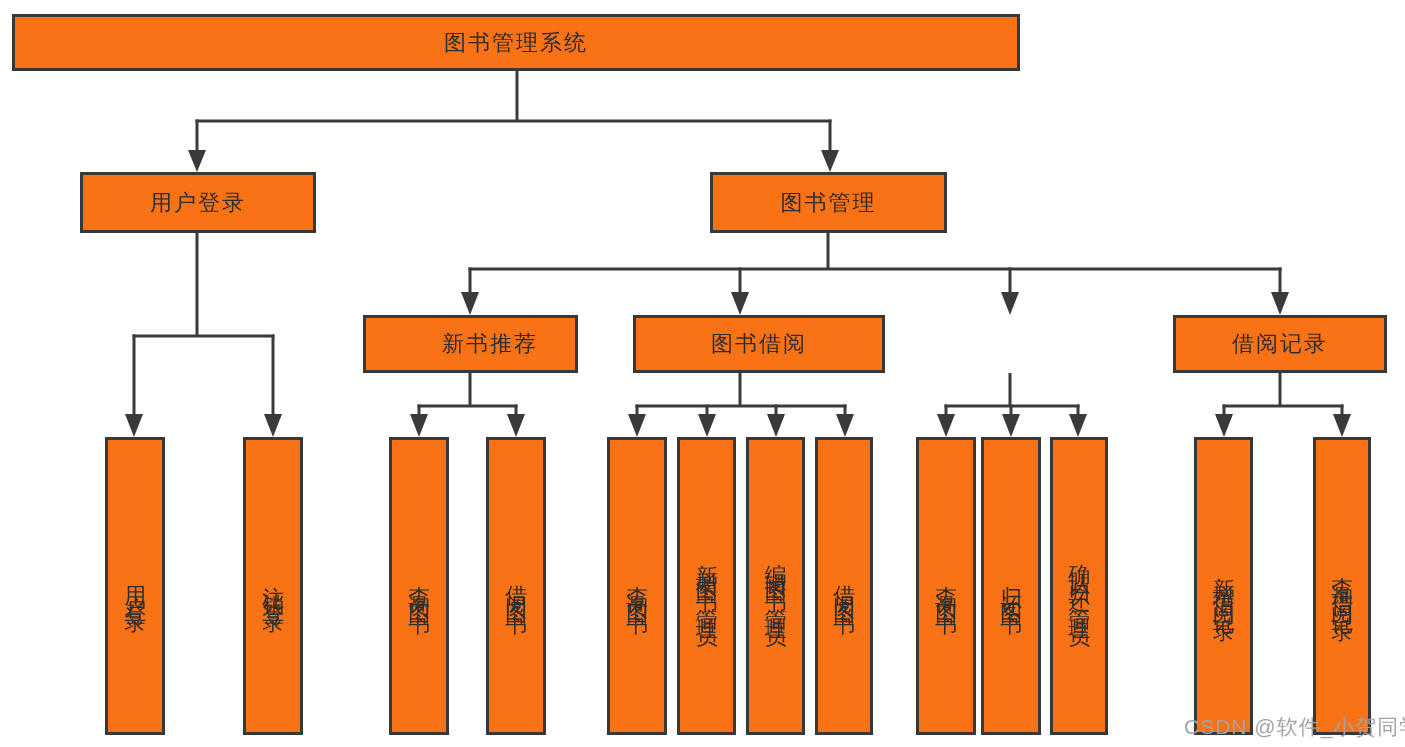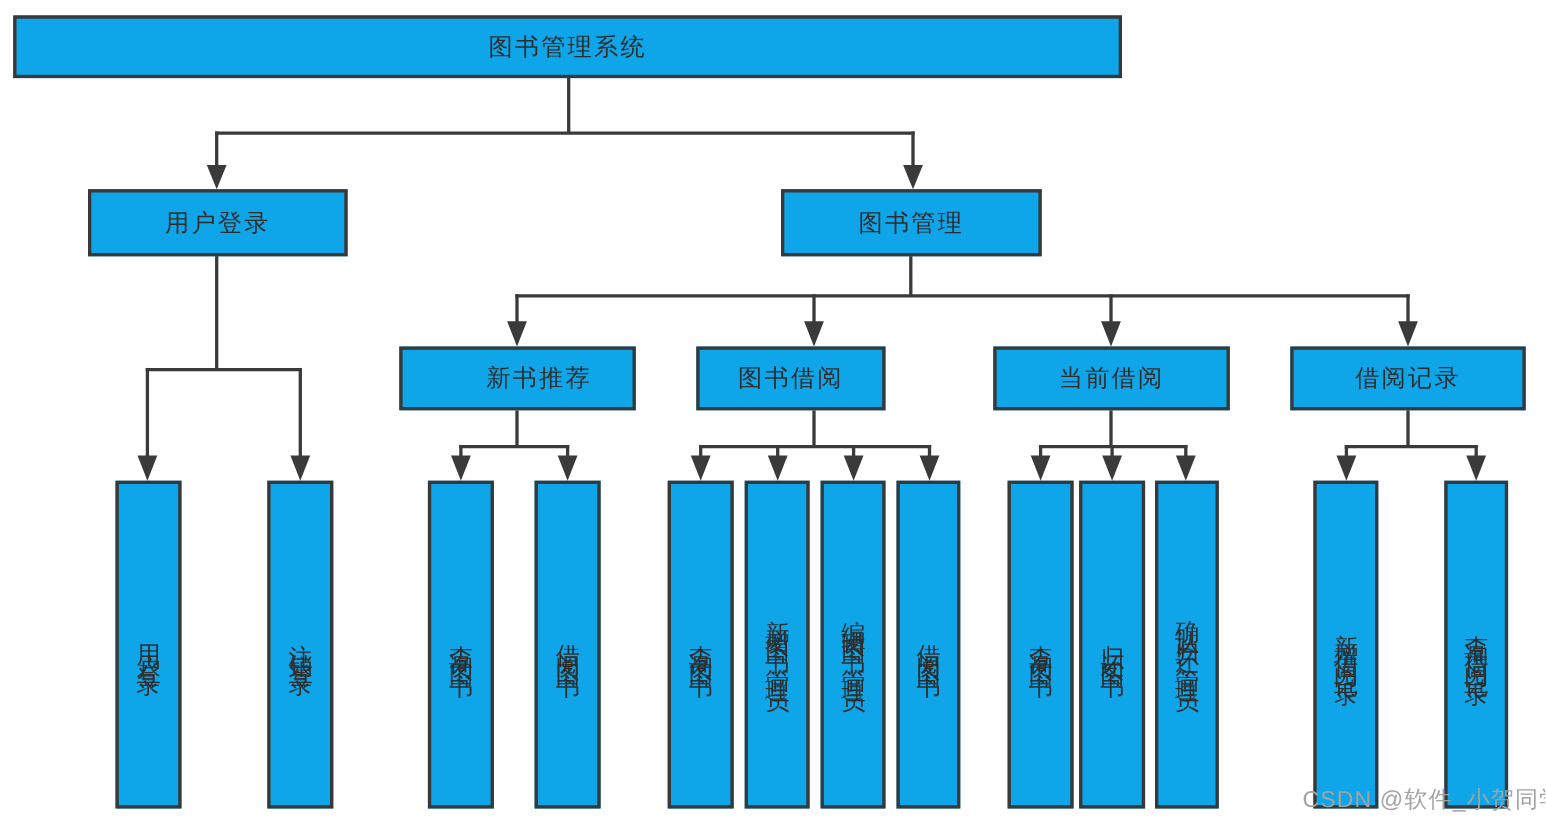--- a/index.html
+++ b/index.html
@@ -4,41 +4,41 @@
 <style>
   html, body { margin:0; padding:0; background:#ffffff; }
   .canvas {
     position:relative; width:1405px; height:747px; background:#ffffff;
     font-family:"Liberation Sans", sans-serif; overflow:hidden;
   }
   svg.connectors { position:absolute; left:0; top:0; width:1405px; height:747px; z-index:1; }
   svg.connectors line { stroke:#3a3a3a; stroke-width:3; }
   svg.connectors polygon { fill:#3a3a3a; stroke:none; }
   .box {
-    position:absolute; background:#0ea5e9; border:3px solid #383838;
+    position:absolute; background:#f97316; border:3px solid #383838;
     box-sizing:border-box; display:flex; align-items:center; justify-content:center;
     color:#2d2d2d; z-index:2;
   }
   .hbox { font-size:22px; letter-spacing:2px; font-weight:400; }
   .vbox { font-size:22px; }
   .vbox .vtext {
     writing-mode:vertical-rl; text-orientation:mixed;
     letter-spacing:9px; line-height:1.2; white-space:nowrap;
   }
   .watermark {
     position:absolute; left:1184px; top:713px; z-index:3;
     color:#a3a3a3; font-size:21px; letter-spacing:1px; white-space:nowrap;
   }
 
   
   .n-root   { left:12px;   top:14px;  width:1008px; height:57px; }
   .n-ulogin { left:80px;   top:172px; width:236px;  height:61px; }
   .n-bmgmt  { left:710px;  top:172px; width:237px;  height:61px; }
   .n-newb   { left:363px;  top:315px; width:215px;  height:58px;padding-left:39px; }
-  .n-bborr  { left:633px;  top:315px; width:172px;  height:58px; }
+  .n-bborr  { left:633px;  top:315px; width:252px;  height:58px; }
   .n-cborr  { left:903px;  top:315px; width:215px;  height:58px; }
   .n-brec   { left:1173px; top:315px; width:214px;  height:58px; }
 
   
   .leaf     { top:437px; height:298px; width:60px; }
   .l-ul1 { left:105px; }  .l-ul2 { left:243px; }
   .l-nb1 { left:389px; }  .l-nb2 { left:486px; }
   .l-bb1 { left:607px; }  .l-bb2 { left:677px; width:59px; }
   .l-bb3 { left:746px; width:59px; }  .l-bb4 { left:815px; width:58px; }
   .l-cb1 { left:916px; }  .l-cb2 { left:981px; }  .l-cb3 { left:1050px; width:58px; }
@@ -135,23 +135,20 @@
   <div class="box hbox n-bmgmt">
     <span>图书管理</span>
   </div>
 
   <div class="box hbox n-newb">
     <span>新书推荐</span>
   </div>
   <div class="box hbox n-bborr">
     <span>图书借阅</span>
   </div>
-  <div class="box hbox n-cborr">
-    <span>当前借阅</span>
-  </div>
   <div class="box hbox n-brec">
     <span>借阅记录</span>
   </div>
 
   <div class="box vbox leaf l-ul1">
     <span class="vtext">用户登录</span>
   </div>
   <div class="box vbox leaf l-ul2">
     <span class="vtext">注销登录</span>
   </div>

